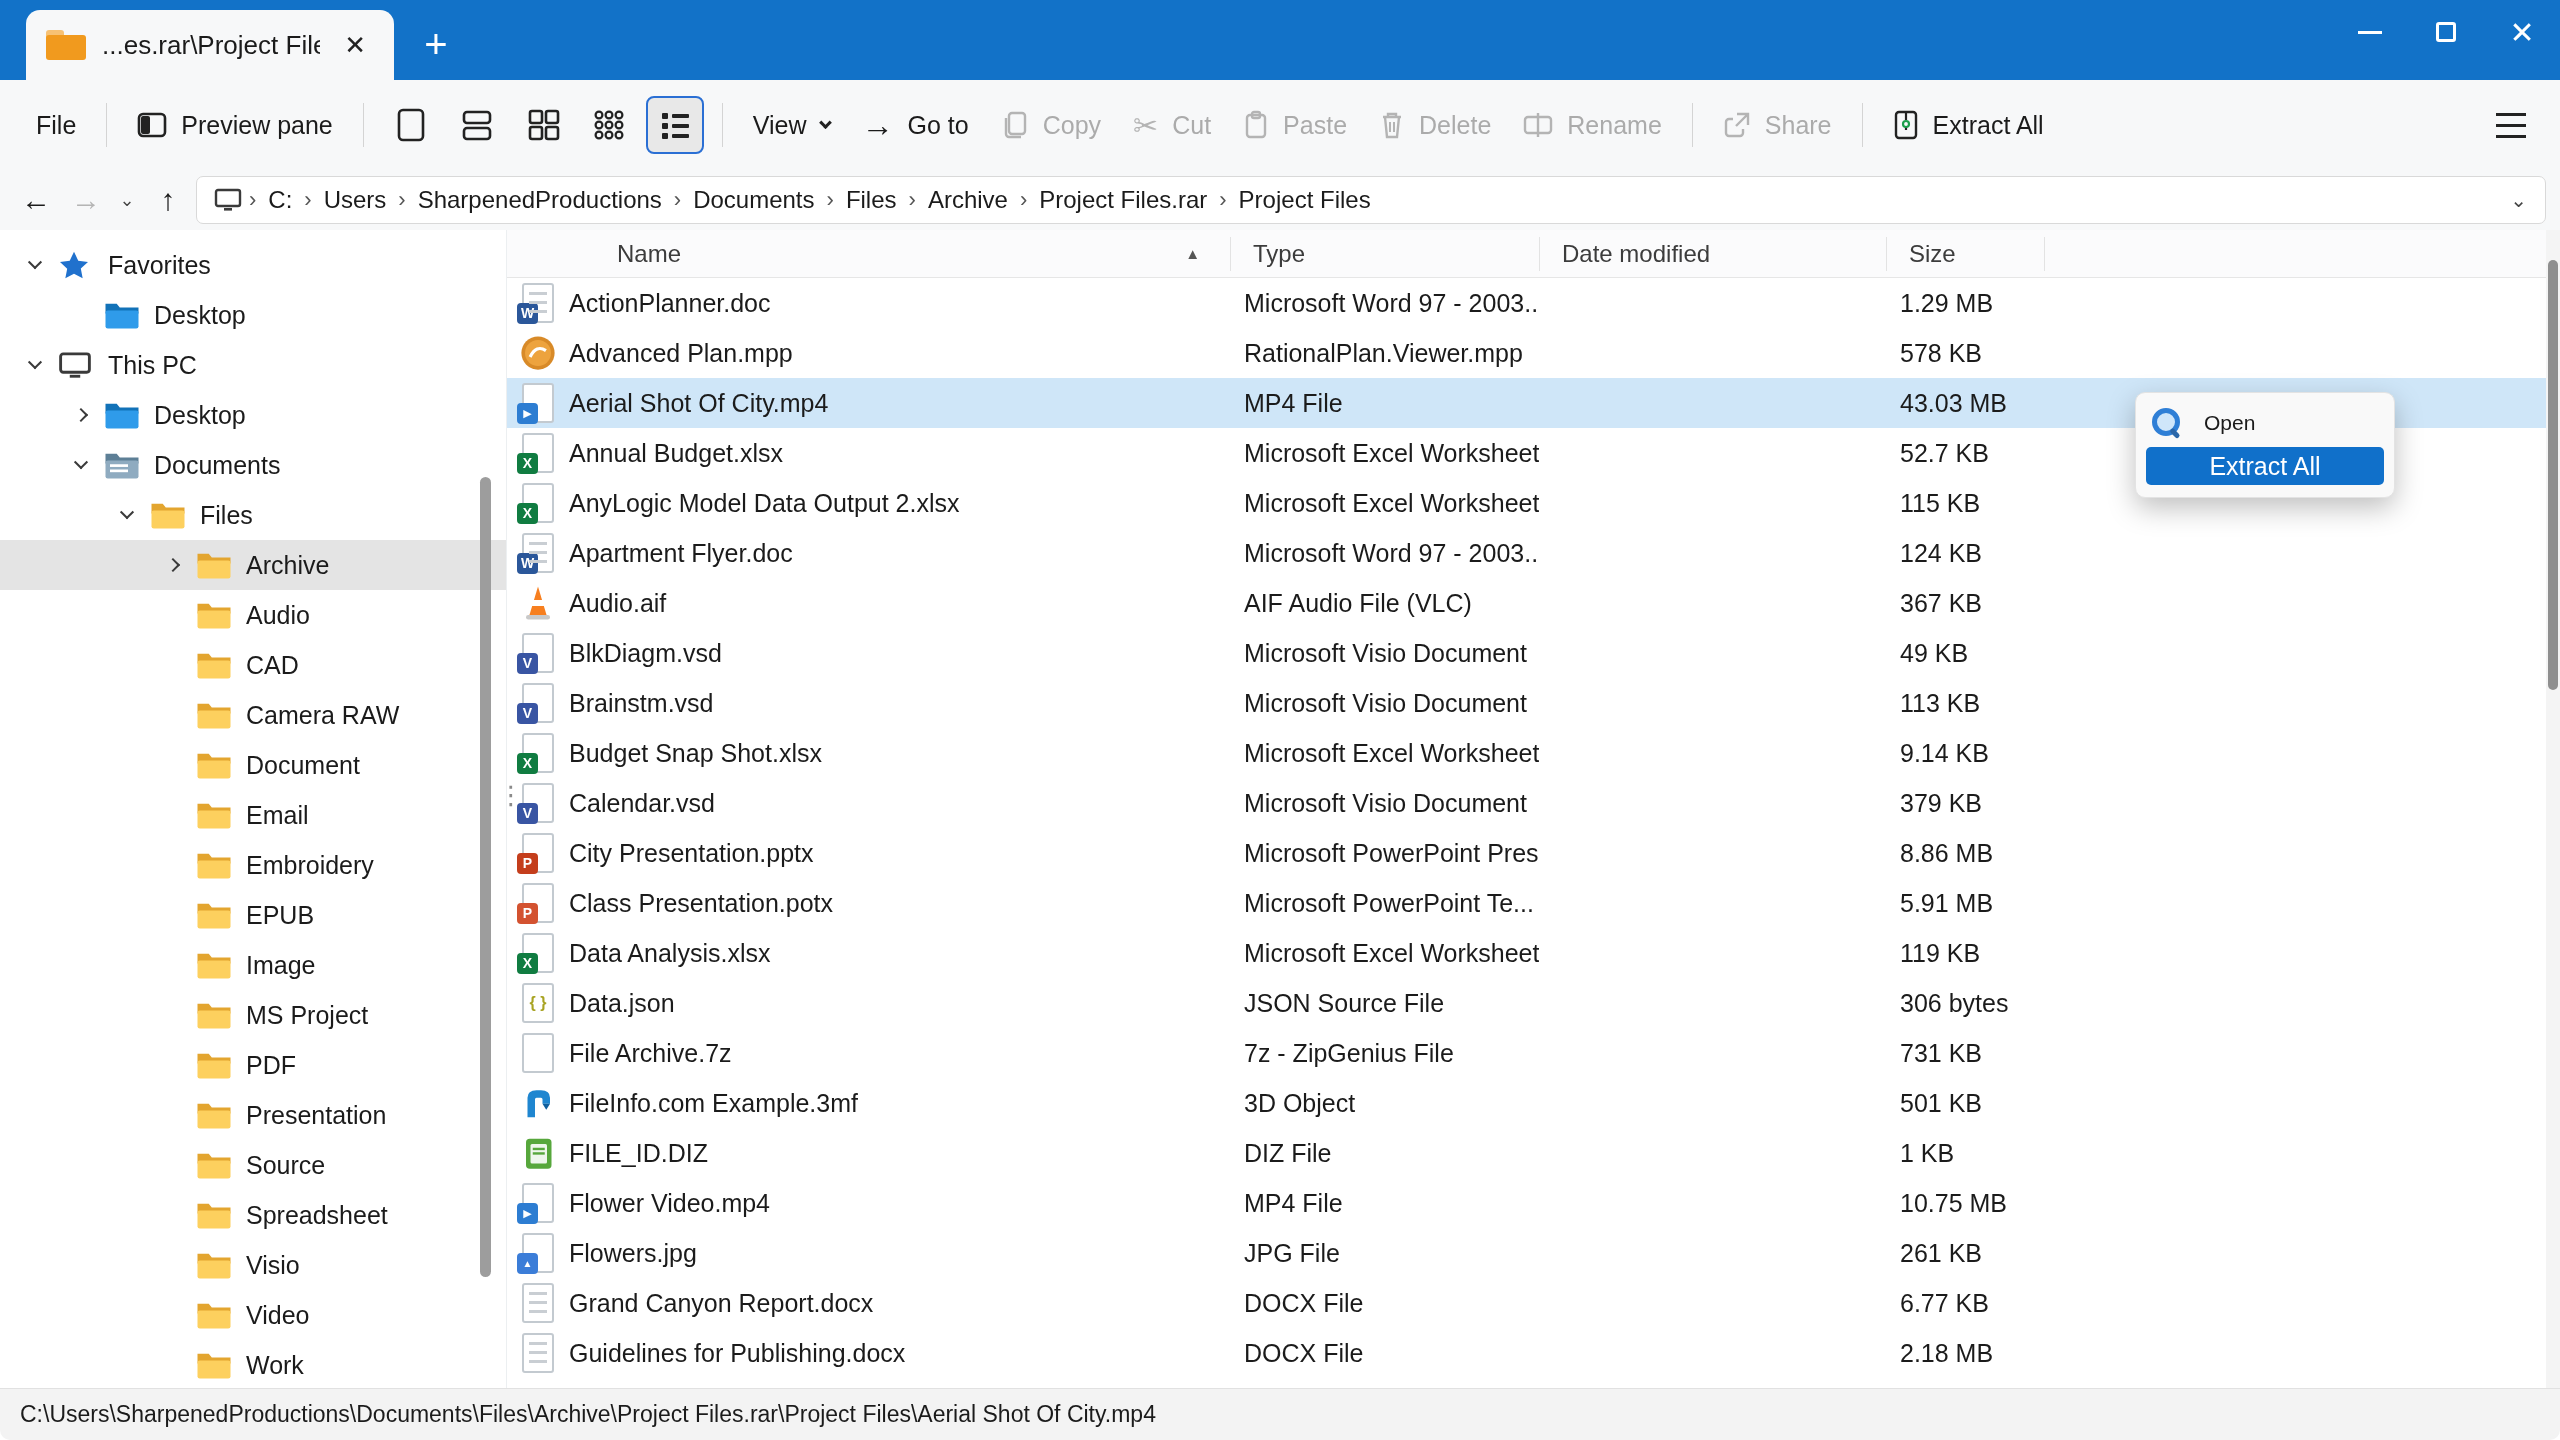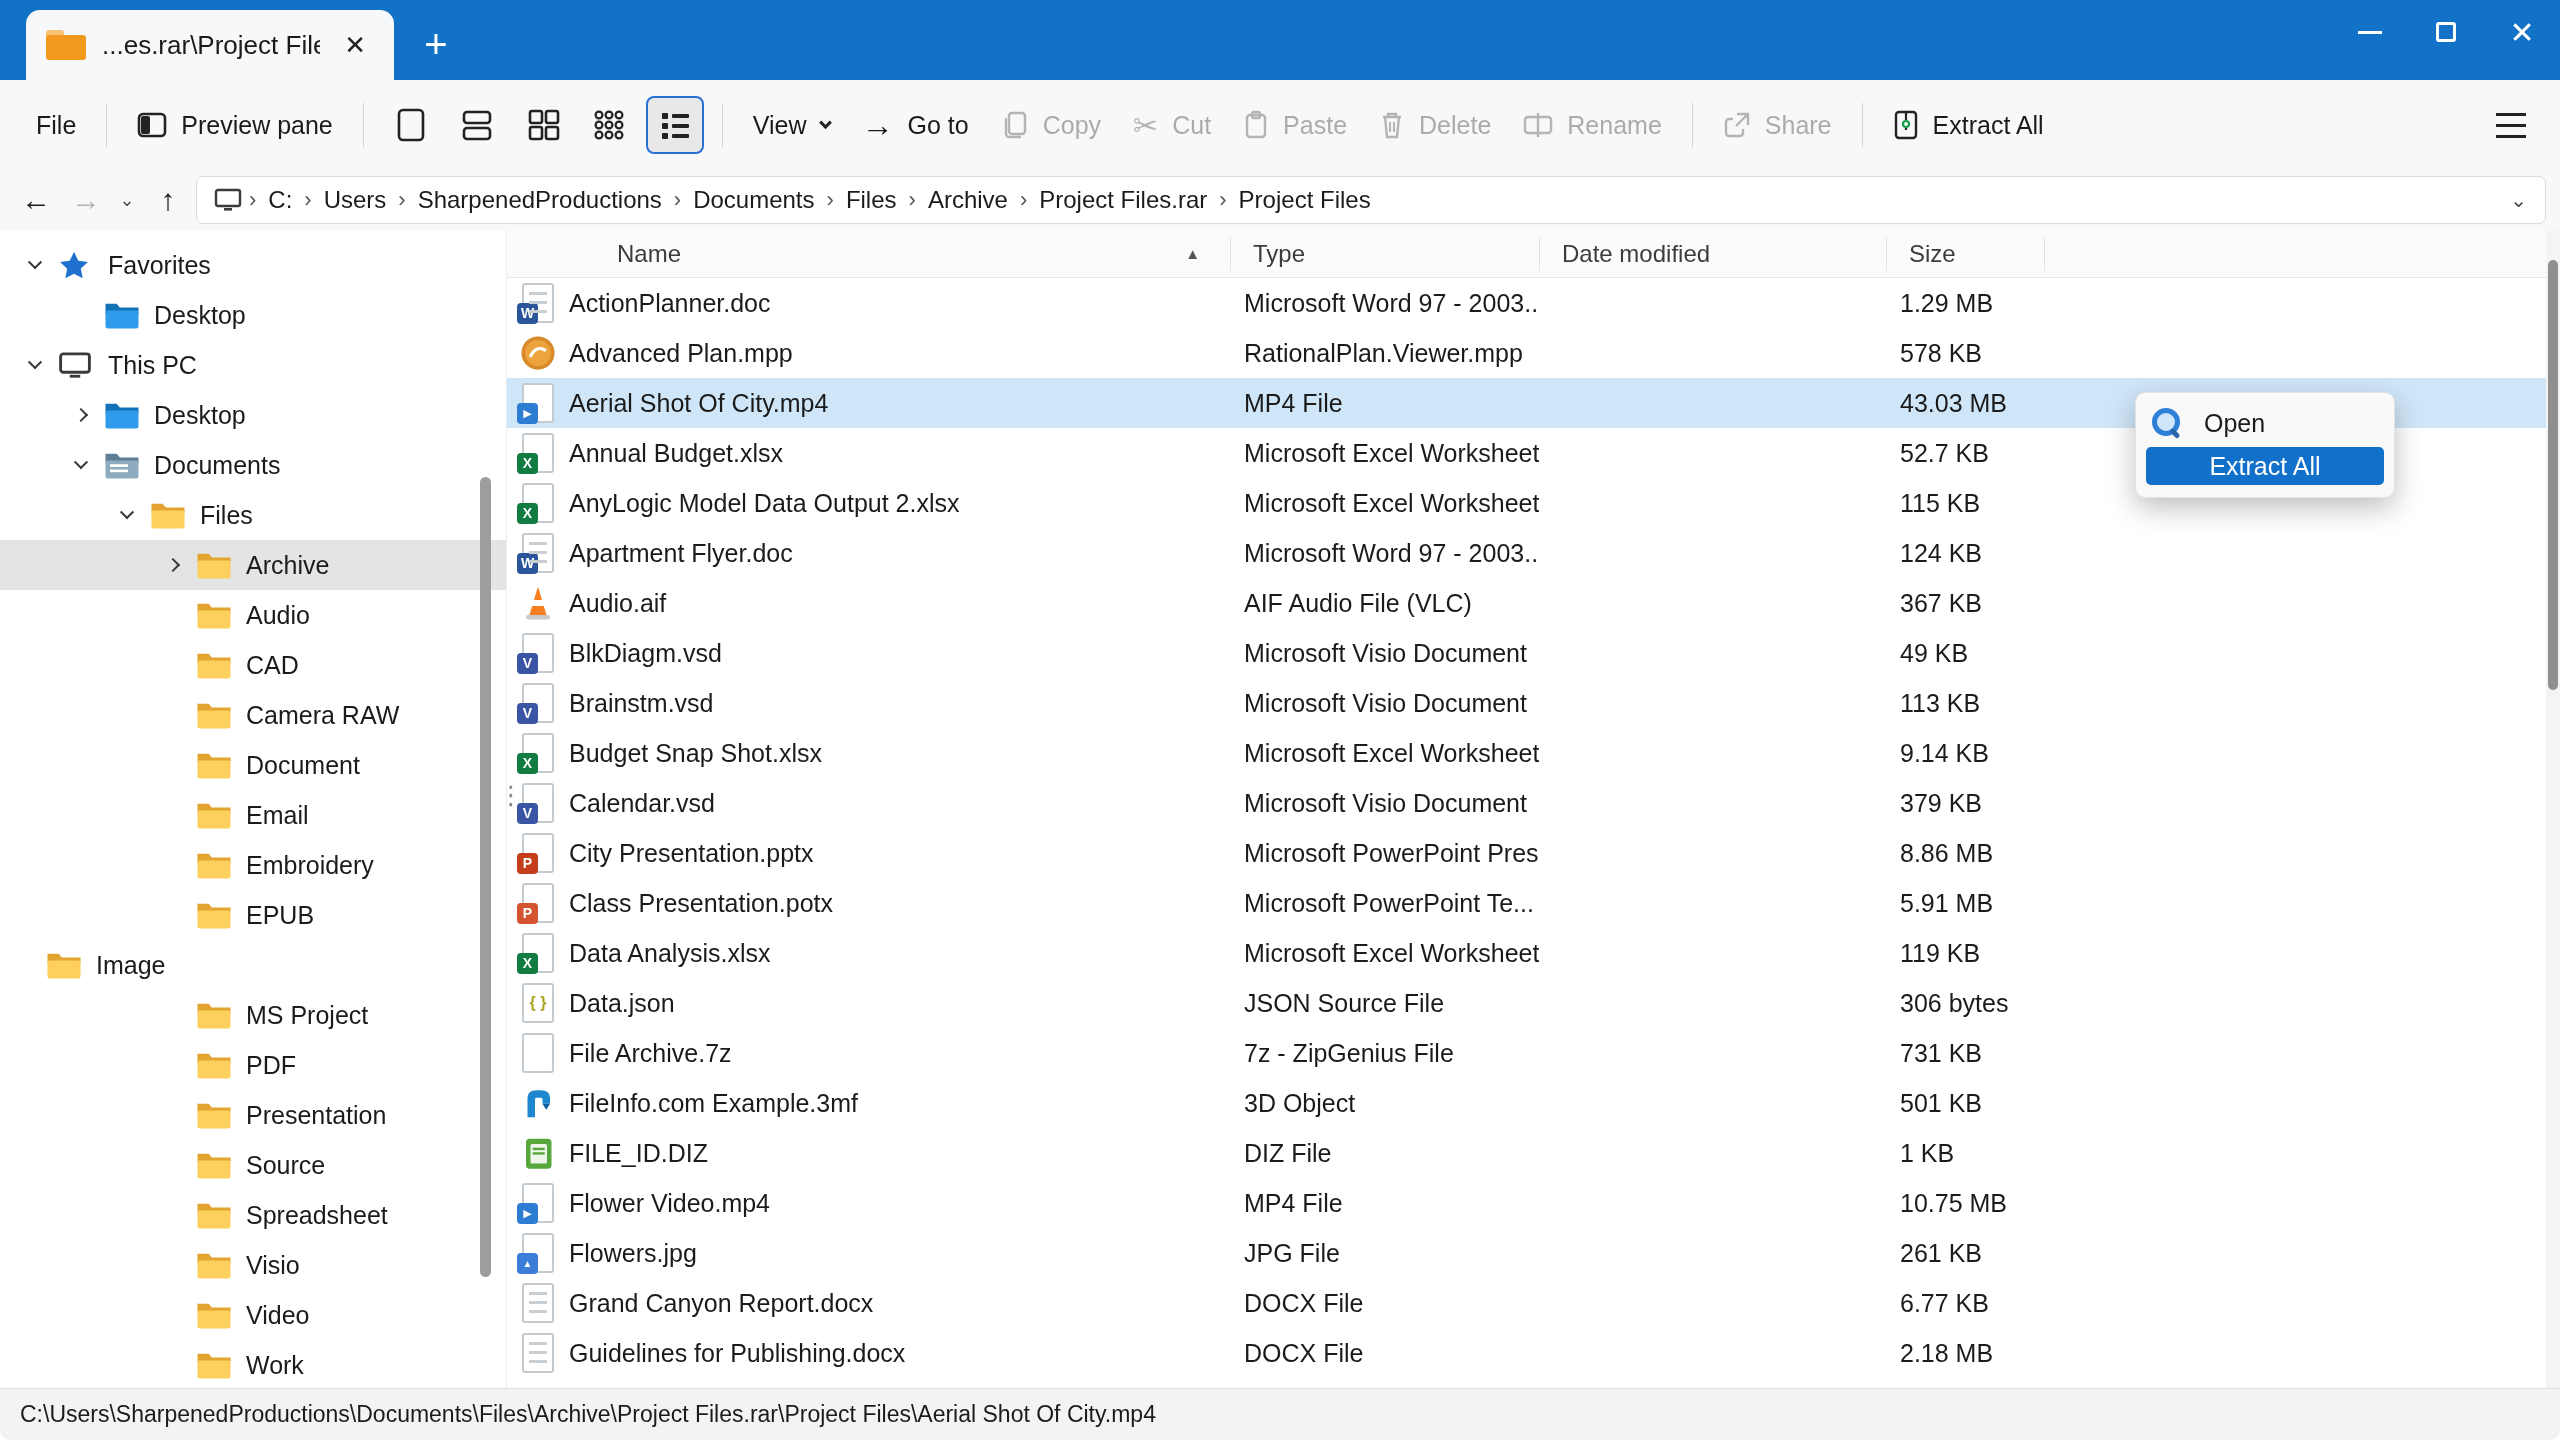--- a/index.html
+++ b/index.html
@@ -89,21 +89,21 @@
   .json-curly { position:absolute; inset:0; display:flex; align-items:center; justify-content:center;
                 color:#a8a322; font-weight:bold; font-size:16px; }
 
   
   .statusbar { height:52px; background:#f3f3f3; border-top:1px solid #e1e1e1; display:flex; align-items:center;
                padding-left:20px; font-size:23px; color:#1b1b1b; border-radius:0 0 10px 10px; }
 
   
   .context-menu { position:absolute; left:2135px; top:392px; width:260px; background:#f9f9f9; border:1px solid #e3e3e3;
                   border-radius:10px; box-shadow:0 10px 28px rgba(0,0,0,.25); padding:8px 10px 12px 10px; z-index:30; }
-  .menu-open { display:flex; align-items:center; gap:22px; height:44px; padding-left:6px; font-size:25px; color:#1b1b1b; }
+  .menu-open { display:flex; align-items:center; gap:22px; height:44px; padding-left:6px; font-size:21px; color:#1b1b1b; }
   .menu-extract { margin-top:2px; height:38px; background:#1070ca; border-radius:5px; color:#fff; font-size:25px;
                   display:flex; align-items:center; justify-content:center; }
   .mag { position:relative; width:30px; height:30px; flex:none; }
   .mag::before { content:""; position:absolute; left:0; top:0; width:18px; height:18px; border:5px solid #2f7fd6;
                  border-radius:50%; background:#cfe6fa; }
   .mag::after { content:""; position:absolute; left:19px; top:19px; width:11px; height:5px; background:#2a66a8;
                 border-radius:3px; transform:rotate(45deg); transform-origin:0 50%; }
 </style>
 </head>
 <body>
@@ -437,21 +437,21 @@
         <div class="side-item" style="padding-left: 150px;">
           <span class="s-chev"></span>
           <span class="s-icon">
             <svg width="36" height="30" viewBox="0 0 24 20">
               <path d="M1 2.5 h7.5 l2 2.5 H23 v4 H1z" fill="#e3a52f"></path>
               <rect x="1" y="7" width="22" height="12" rx="1.5" fill="#fdd05e"></rect>
             </svg>
           </span>
           <span class="s-label">EPUB</span>
         </div>
-        <div class="side-item" style="">
+        <div class="side-item" style="padding-left: 150px;">
           <span class="s-chev"></span>
           <span class="s-icon">
             <svg width="36" height="30" viewBox="0 0 24 20">
               <path d="M1 2.5 h7.5 l2 2.5 H23 v4 H1z" fill="#e3a52f"></path>
               <rect x="1" y="7" width="22" height="12" rx="1.5" fill="#fdd05e"></rect>
             </svg>
           </span>
           <span class="s-label">Image</span>
         </div>
         <div class="side-item" style="padding-left: 150px;">

